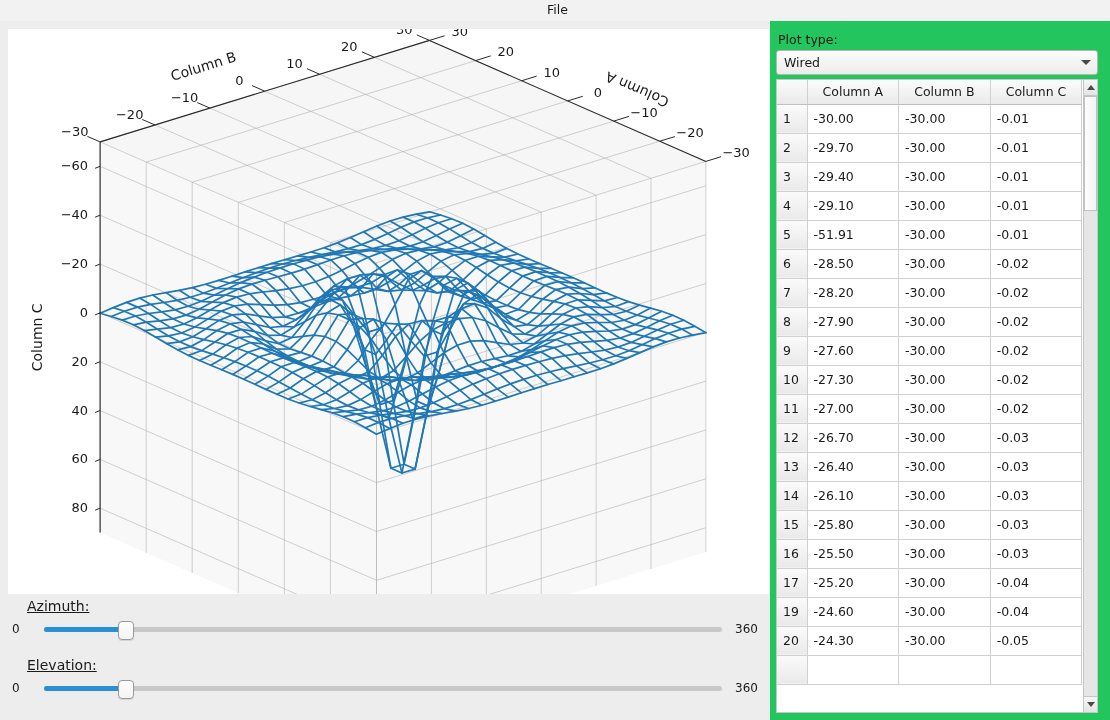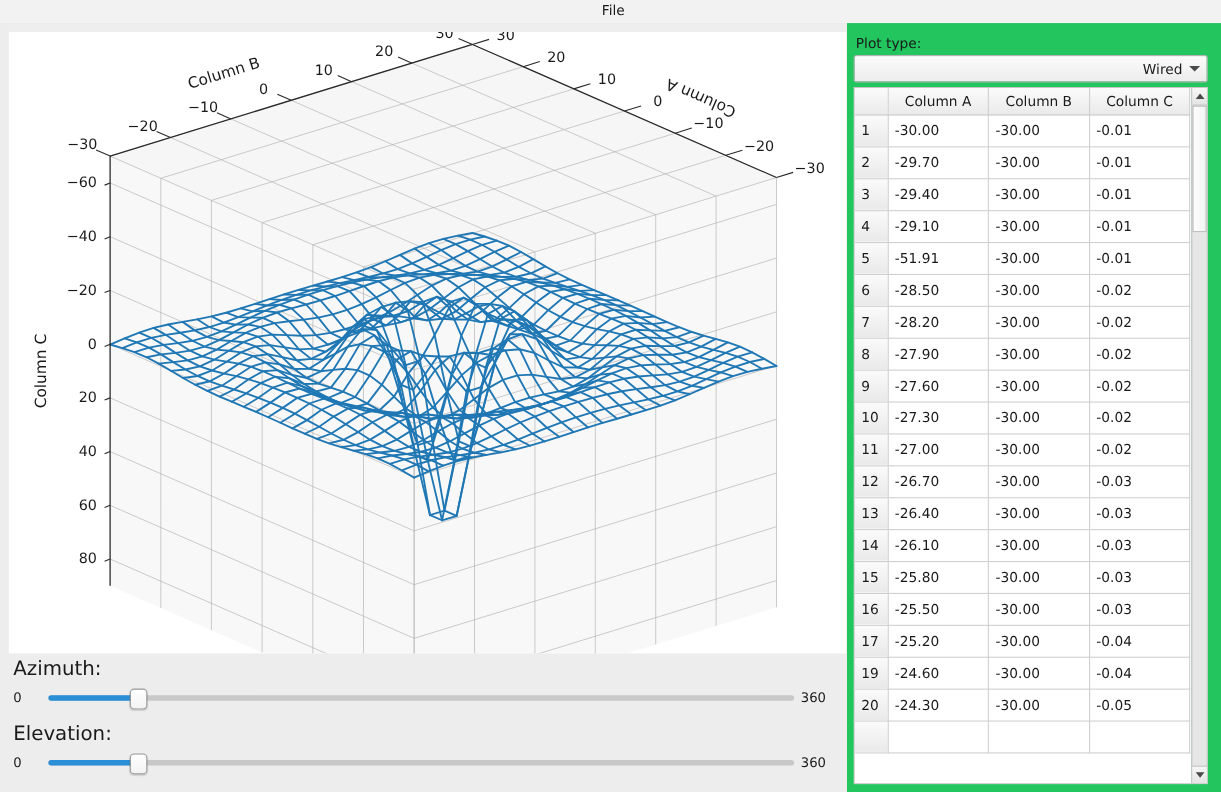--- a/index.html
+++ b/index.html
@@ -39,29 +39,29 @@
   #plot-canvas {
     position: absolute; left: 8px; top: 8px;
     width: 761px; height: 565px;
     background: #ffffff;
     overflow: hidden;
   }
   #plot-canvas svg { display: block; }
 
   .slider-block { position: absolute; left: 0; width: 770px; }
   .slider-label {
-    font-size: 18px; color: #1a1a1a;
-    margin-left: 12px; margin-bottom: 6px;
+    font-size: 14px; color: #1a1a1a;
+    margin-left: 27px; margin-bottom: 6px; text-decoration: underline;
   }
   .slider-row { display: flex; align-items: center; padding: 0 12px; }
   .slider-end {
     font-size: 12px; color: #1a1a1a;
     width: 26px; flex: none;
   }
-  .slider-end.right { width: 30px; }
+  .slider-end.right { text-align: right; width: 30px; }
   .slider-track-wrap {
     position: relative; flex: 1 1 auto; height: 18px;
     margin: 0 6px;
   }
   .slider-track {
     position: absolute; left: 0; right: 0; top: 7px; height: 5px;
     background: #c8c8c8; border-radius: 3px;
   }
   .slider-fill {
     position: absolute; left: 0; top: 7px; height: 5px;
@@ -90,21 +90,21 @@
     position: absolute; left: 6px; top: 29px;
     width: 322px; height: 25px;
     background: linear-gradient(#fcfcfc, #ececec);
     border: 1px solid #b4b4b4;
     border-radius: 3px;
     display: flex; align-items: center;
     box-sizing: border-box;
   }
   #plottype-value {
     flex: 1 1 auto; padding-left: 7px;
-    font-size: 12.5px; color: #1a1a1a; text-align: right;
+    font-size: 12.5px; color: #1a1a1a;
   }
   #plottype-arrow {
     width: 22px; display: flex; align-items: center; justify-content: center;
   }
   .tri-down {
     width: 0; height: 0;
     border-left: 5px solid transparent;
     border-right: 5px solid transparent;
     border-top: 5px solid #4a4a4a;
   }

